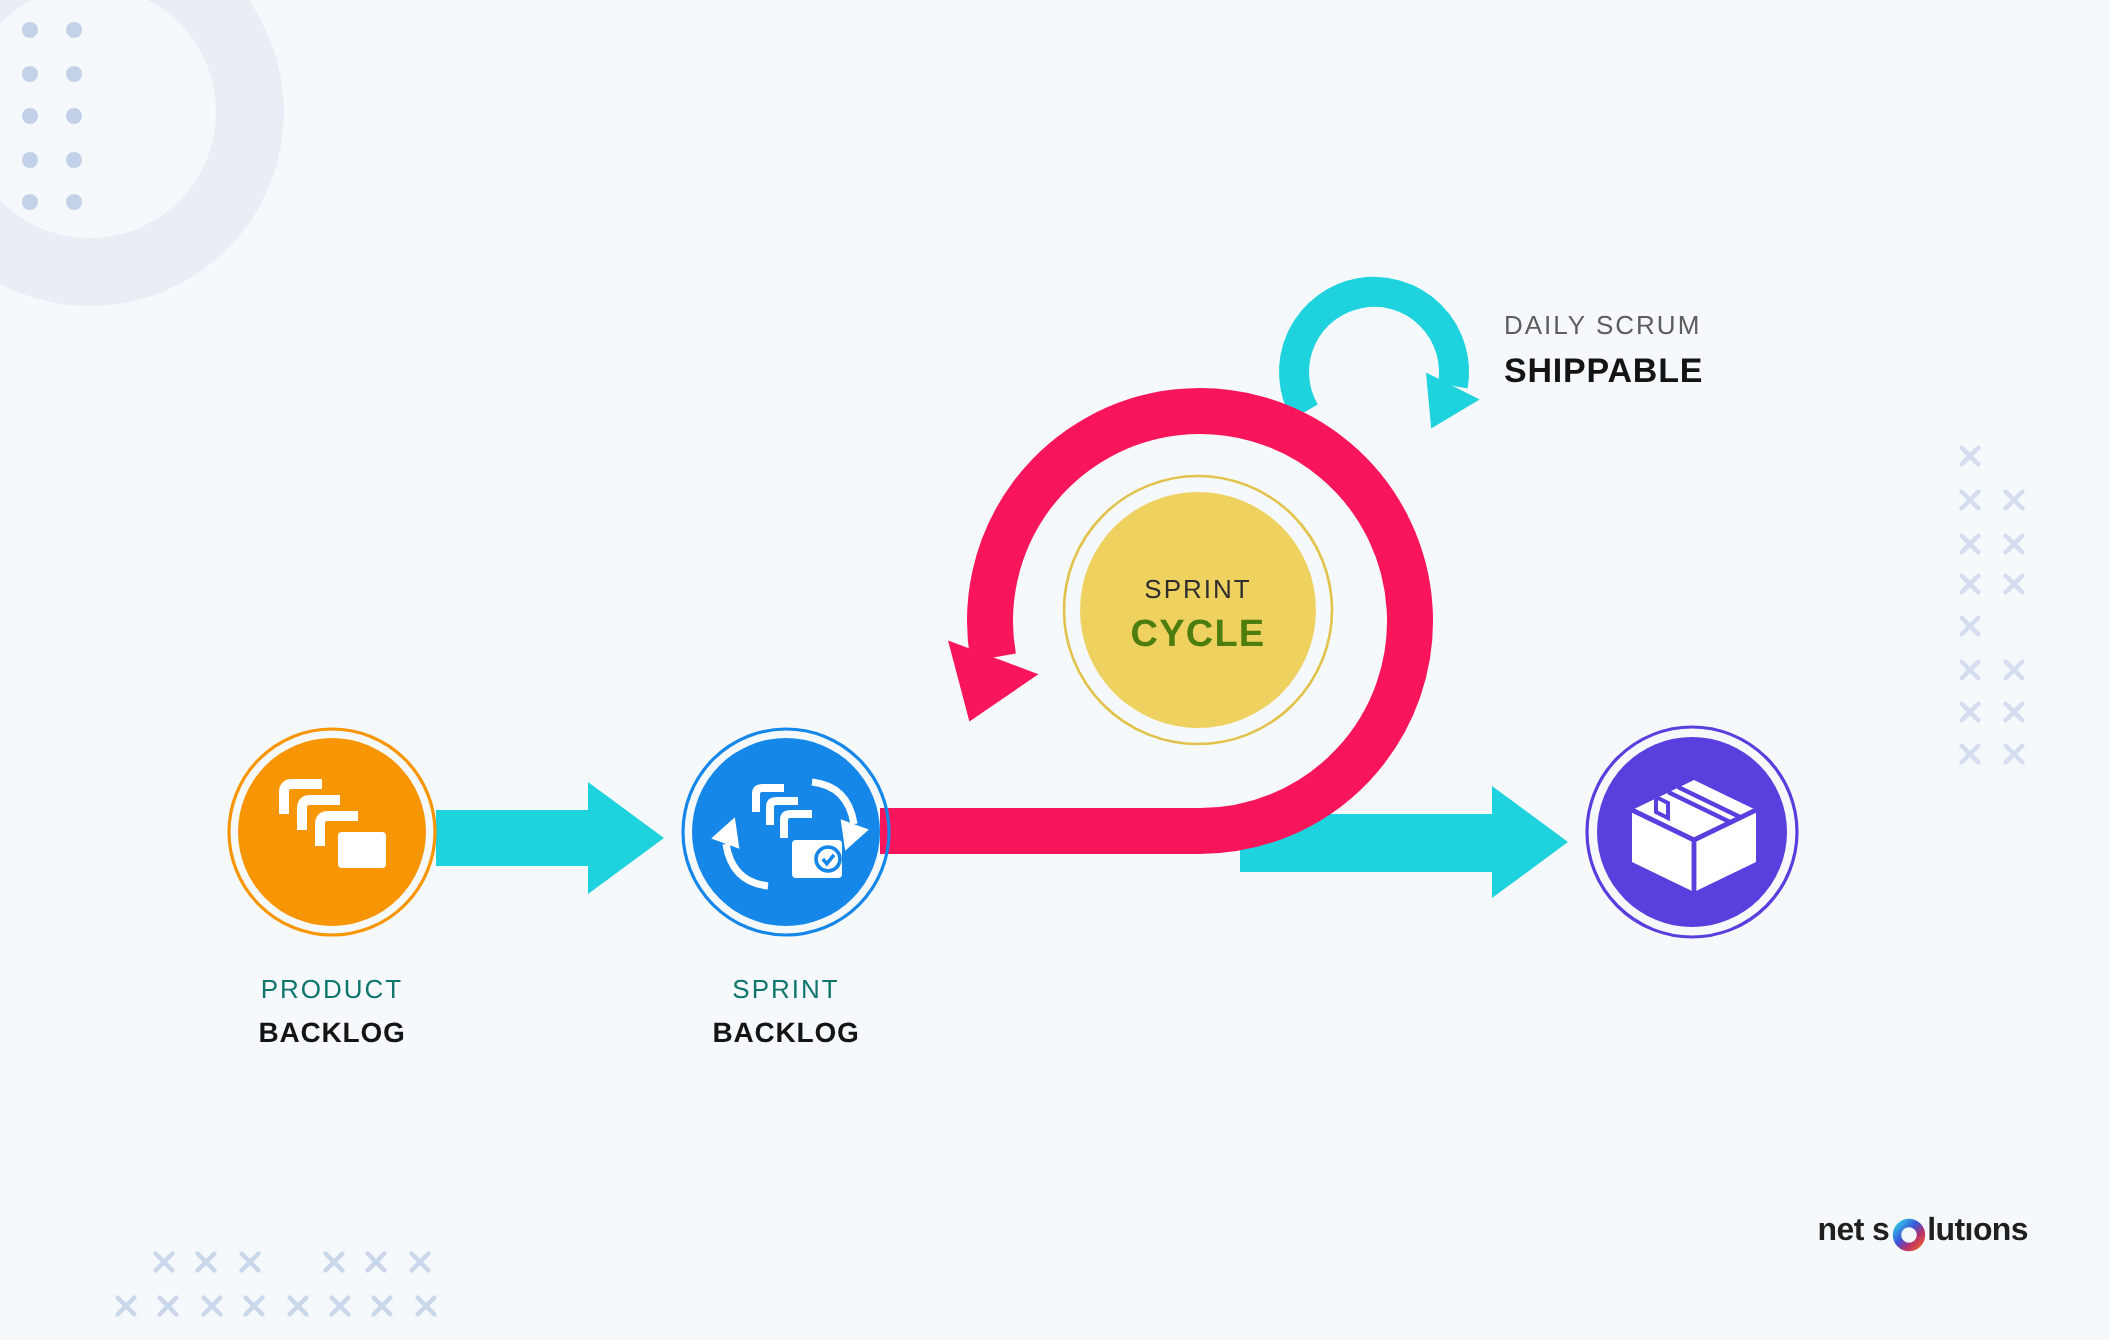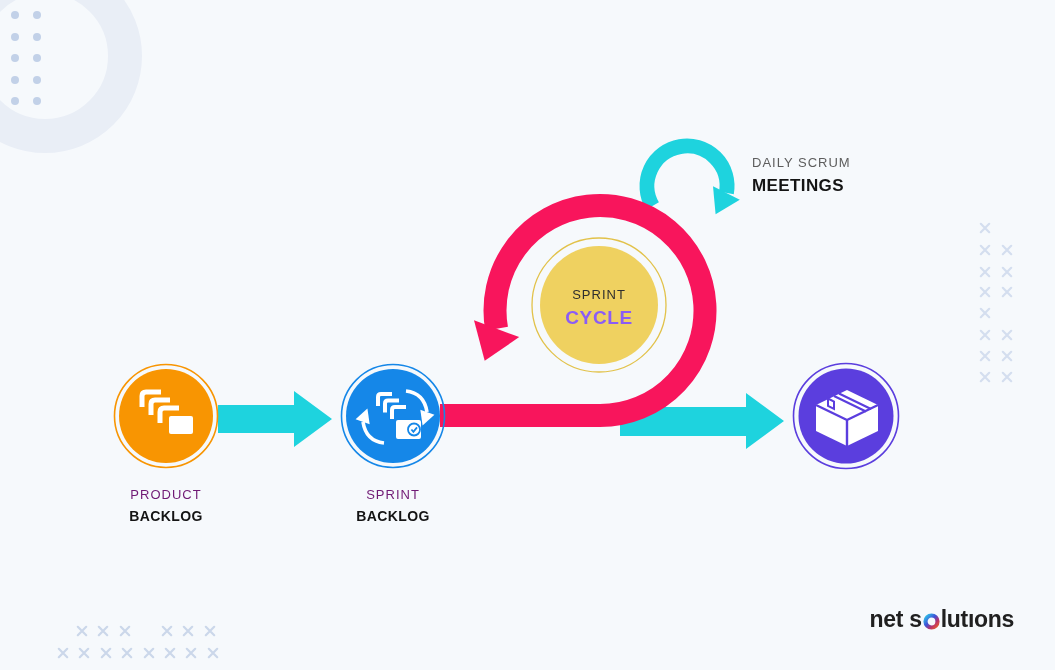--- a/index.html
+++ b/index.html
@@ -10,31 +10,31 @@
     position:relative;overflow:hidden;
   }
   .stage{position:absolute;inset:0;width:1055px;height:670px;}
   svg.art{position:absolute;left:0;top:0;}
   .title{
     position:absolute;left:0;right:0;top:54px;
     text-align:center;font-size:29px;font-weight:bold;
     color:#0f0f0f;letter-spacing:.3px;
   }
   .node-label{position:absolute;transform:translateX(-50%);text-align:center;white-space:nowrap;}
-  .label-line1{font-size:13px;color:#701a75;letter-spacing:1px;}
+  .label-line1{font-size:13px;color:#0f766e;letter-spacing:1px;}
   .label-line2{font-size:14px;font-weight:bold;color:#141414;letter-spacing:.4px;margin-top:6px;}
   .cycle-label{position:absolute;left:599px;top:287px;transform:translateX(-50%);text-align:center;white-space:nowrap;}
   .cycle-line1{font-size:13px;color:#2e2e2e;letter-spacing:1px;}
-  .cycle-line2{font-size:19px;font-weight:bold;color:#8b5cf6;letter-spacing:.6px;margin-top:5px;}
+  .cycle-line2{font-size:19px;font-weight:bold;color:#4d7c0f;letter-spacing:.6px;margin-top:5px;}
   .meet-label{position:absolute;left:752px;top:155px;text-align:left;white-space:nowrap;}
   .meet-line1{font-size:13px;color:#5d5d5d;letter-spacing:1px;}
   .meet-line2{font-size:17px;font-weight:bold;color:#141414;letter-spacing:.4px;margin-top:6px;}
   .logo{
     position:absolute;right:41px;top:606px;
-    font-size:23px;font-weight:bold;color:#202020;letter-spacing:-.3px;
+    font-size:16px;font-weight:bold;color:#202020;letter-spacing:-.3px;
     display:flex;align-items:center;white-space:nowrap;text-align:right;
   }
   .logo .oring{margin:3px 1px 0 1px;display:inline-block;}
 </style>
 </head>
 <body>
 
 <div class="stage">
 
   <svg class="art" width="1055" height="670" viewBox="0 0 1055 670">
@@ -166,21 +166,21 @@
   </div>
 
 
   <div class="cycle-label">
     <div class="cycle-line1">SPRINT</div>
     <div class="cycle-line2">CYCLE</div>
   </div>
 
   <div class="meet-label">
     <div class="meet-line1">DAILY SCRUM</div>
-    <div class="meet-line2">MEETINGS</div>
+    <div class="meet-line2">SHIPPABLE</div>
   </div>
 
   <div class="logo">
     <span>net s</span>
       <svg class="oring" width="17" height="17" viewBox="0 0 17 17">
         <circle cx="8.5" cy="8.5" r="6" fill="none" stroke="url(#og)" stroke-width="4.2"></circle>
       </svg>
       <span>lutıons</span>
   </div>
 

